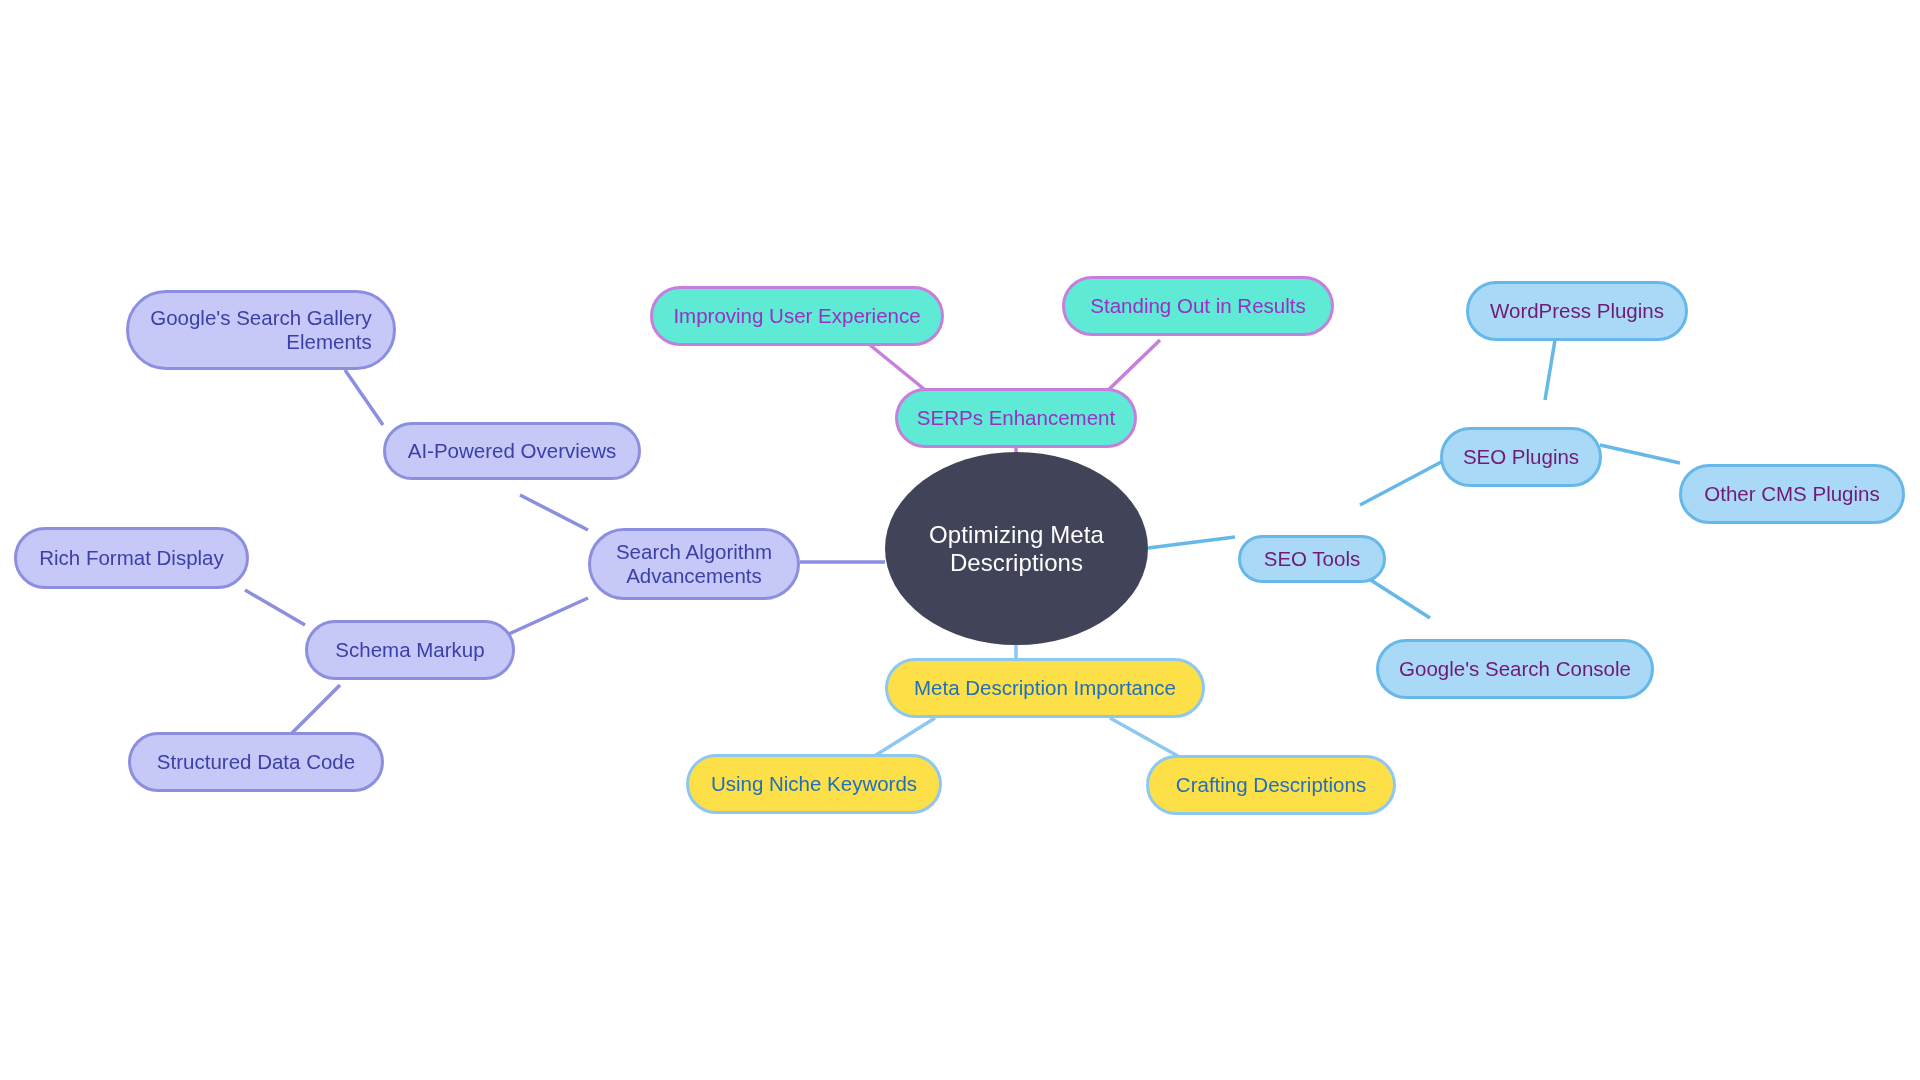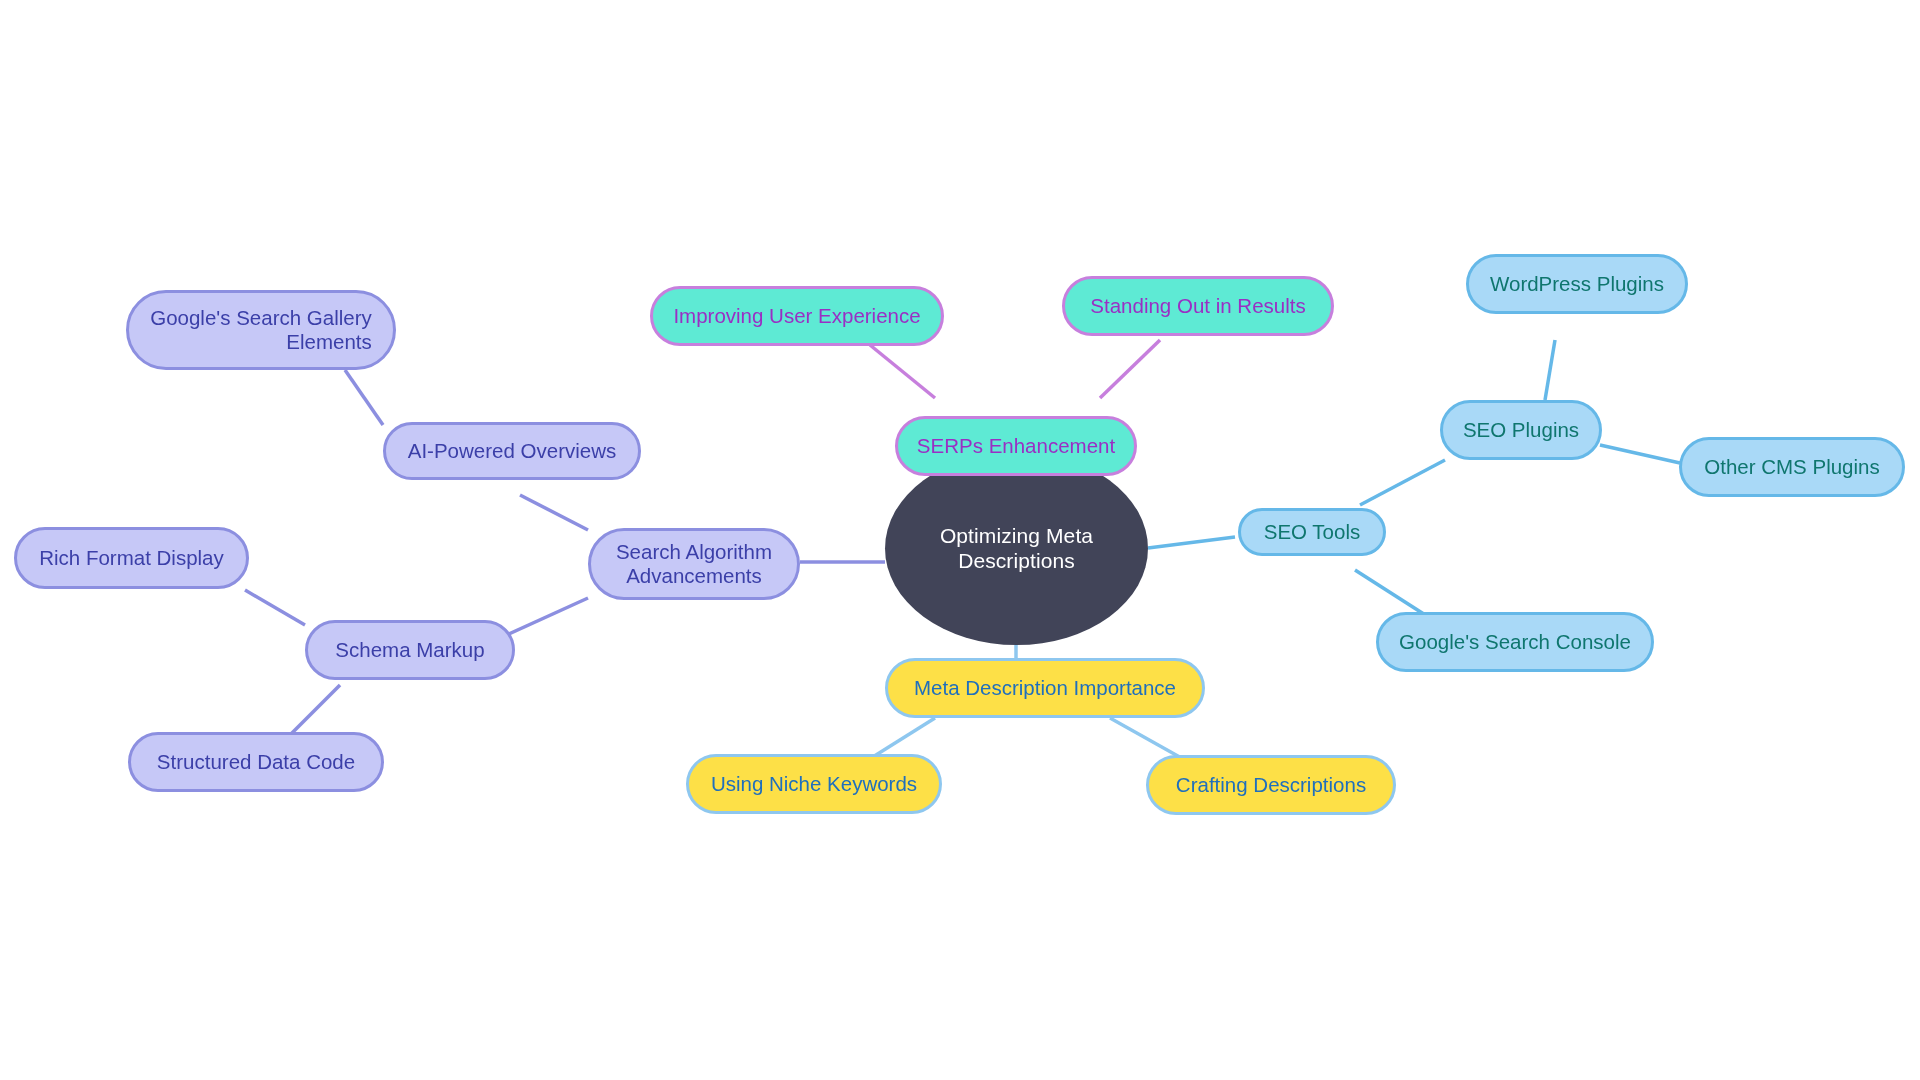--- a/index.html
+++ b/index.html
@@ -37,21 +37,21 @@
     line-height: 1.16;
     white-space: pre-line;
     z-index: 5;
   }
   
   .node.root {
     background: #414458;
     color: #ffffff;
     border: none;
     border-radius: 50% / 50%;
-    font-size: 21px;
+    font-size: 24px;
     letter-spacing: 0.1px;
     z-index: 4;
   }
   
   .node.pill {
     border-radius: 999px;
     border-style: solid;
     border-width: 3px;
     font-size: 20.5px;
     padding: 0 14px;
@@ -65,21 +65,22 @@
   
   .theme-orchid {
     background: #5eead4;
     border-color: #c77fdd;
     color: #9a2fc4;
   }
   
   .theme-blue {
     background: #a9d9f7;
     border-color: #65b8e8;
-    color: #0f766e;
+    color: #701a75;
+    margin-top: 27px;
   }
   
   .theme-paleblue {
     background: #fde047;
     border-color: #8ec7ef;
     color: #1f6fbd;
   }
 </style>
 </head>
 <body>
@@ -132,21 +133,21 @@
 
   <div class="node pill theme-periwinkle" style="left:126px; top:290px; width:270px; height:80px;text-align:right;">Google's Search Gallery
 Elements</div>
 
   <div class="node pill theme-periwinkle" style="left:305px; top:620px; width:210px; height:60px;">Schema Markup</div>
 
   <div class="node pill theme-periwinkle" style="left:14px; top:527px; width:235px; height:62px;">Rich Format Display</div>
 
   <div class="node pill theme-periwinkle" style="left:128px; top:732px; width:256px; height:60px;">Structured Data Code</div>
 
-  <div class="node pill theme-orchid" style="left:895px; top:388px; width:242px; height:60px;margin-top:28px;">SERPs Enhancement</div>
+  <div class="node pill theme-orchid" style="left:895px; top:388px; width:242px; height:60px;">SERPs Enhancement</div>
 
   <div class="node pill theme-orchid" style="left:650px; top:286px; width:294px; height:60px;">Improving User Experience</div>
 
   <div class="node pill theme-orchid" style="left:1062px; top:276px; width:272px; height:60px;">Standing Out in Results</div>
 
   <div class="node pill theme-blue" style="left:1238px; top:508px; width:148px; height:48px;">SEO Tools</div>
 
   <div class="node pill theme-blue" style="left:1440px; top:400px; width:162px; height:60px;">SEO Plugins</div>
 
   <div class="node pill theme-blue" style="left:1466px; top:254px; width:222px; height:60px;">WordPress Plugins</div>

